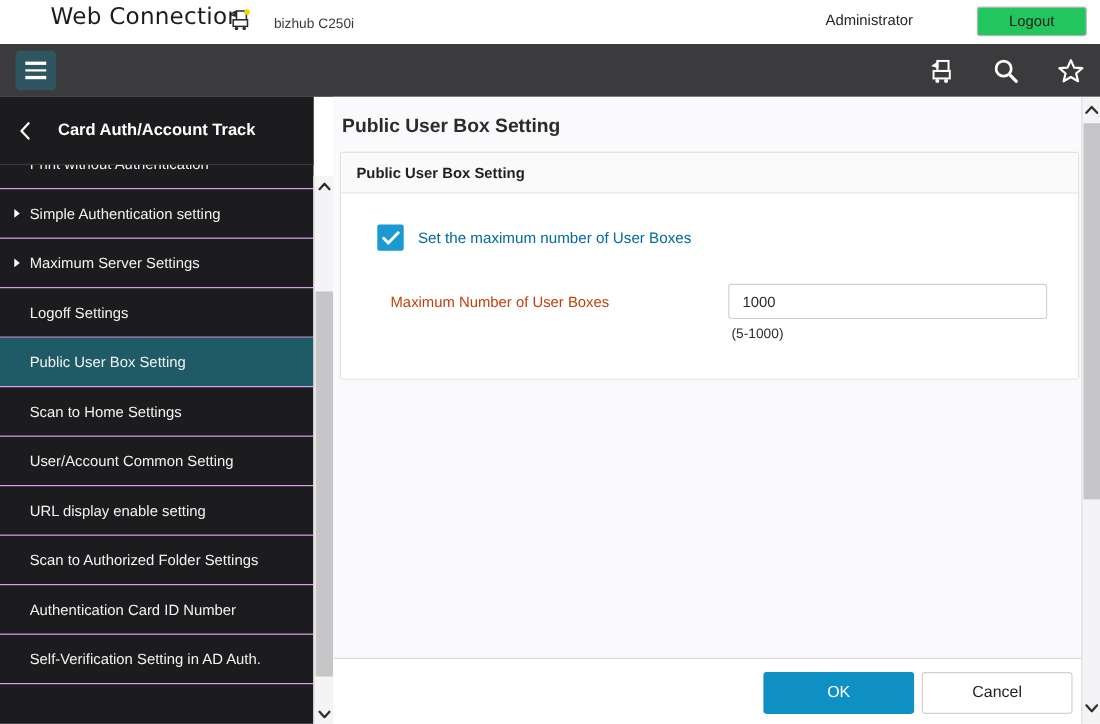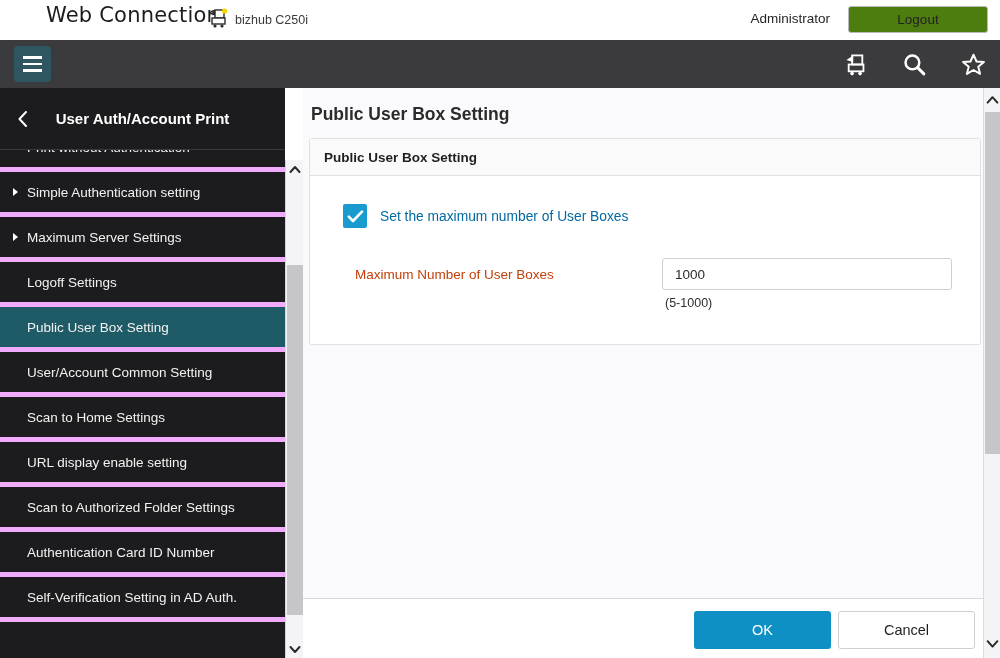--- a/index.html
+++ b/index.html
@@ -18,31 +18,31 @@
     display: flex; align-items: center;
   }
   .brand-title {
     position: absolute; left: 46px; top: 3px;
     font-size: 21px; color: #1c1c1c;
     font-family: "DejaVu Sans", sans-serif;
     letter-spacing: .2px;
   }
   .device-wrap {
     position: absolute; left: 207px; top: 8px;
-    display: flex; align-items: center; gap: 6px;
+    display: flex; align-items: center; gap: 20px;
   }
   .device-name { font-size: 12.5px; color: #3a3a3a; }
   .admin-label {
     position: absolute; right: 170px; top: 11px;
     font-size: 13.5px; color: #262626; margin-left: 45px;
   }
   .logout-btn {
     position: absolute; right: 12px; top: 6px;
-    width: 140px; height: 27px;
-    background: #4d7c0f; border: 1px solid #b9b9b9; border-radius: 3px;
+    width: 100px; height: 27px;
+    background: #22c55e; border: 1px solid #b9b9b9; border-radius: 3px;
     font-size: 13.5px; color: #222; cursor: pointer;
     font-family: "Liberation Sans", sans-serif;
   }
 
   
   .navbar {
     position: absolute; left: 0; top: 40px;
     width: 1000px; height: 48px;
     background: #3b3b3d;
   }
@@ -86,21 +86,21 @@
     padding: 0 34px;
   }
   .menu-viewport {
     position: absolute; left: 0; top: 62px;
     width: 285px; height: 508px;
     overflow: hidden;
   }
   .menu-list { position: absolute; left: 0; top: -23px; width: 285px; }
   .menu-item {
     height: 45px; display: flex; align-items: center;
-    border-bottom: 5px solid #f0abfc;
+    border-bottom: 1px solid #f0abfc;
     color: #f2f2f2; font-size: 13.5px;
     padding-left: 27px; cursor: pointer; position: relative;
   }
   .menu-item.has-arrow { padding-left: 27px; }
   .menu-item .arrow {
     position: absolute; left: 13px; top: 50%;
     transform: translateY(-50%);
     width: 0; height: 0;
     border-left: 5px solid #ffffff;
     border-top: 4px solid transparent;
@@ -276,21 +276,21 @@
   </div>
 </div>
 
 <div class="sidebar">
   <div class="sidebar-head">
     <div class="back-chevron">
       <svg width="14" height="18" viewBox="0 0 14 18">
         <polyline points="10,2 3.5,9 10,16" fill="none" stroke="#ffffff" stroke-width="2" stroke-linecap="round" stroke-linejoin="round"></polyline>
       </svg>
     </div>
-    <div class="sidebar-head-title">User Auth/Account Print</div>
+    <div class="sidebar-head-title">Card Auth/Account Track</div>
   </div>
   <div class="menu-viewport">
     <div class="menu-list">
         <div class="menu-item">
           <span>Print without Authentication</span>
         </div>
         <div class="menu-item has-arrow">
           <span class="arrow"></span>
           <span>Simple Authentication setting</span>
         </div>
@@ -298,24 +298,24 @@
           <span class="arrow"></span>
           <span>Maximum Server Settings</span>
         </div>
         <div class="menu-item">
           <span>Logoff Settings</span>
         </div>
         <div class="menu-item selected">
           <span>Public User Box Setting</span>
         </div>
         <div class="menu-item">
+          <span>Scan to Home Settings</span>
+        </div>
+        <div class="menu-item">
           <span>User/Account Common Setting</span>
-        </div>
-        <div class="menu-item">
-          <span>Scan to Home Settings</span>
         </div>
         <div class="menu-item">
           <span>URL display enable setting</span>
         </div>
         <div class="menu-item">
           <span>Scan to Authorized Folder Settings</span>
         </div>
         <div class="menu-item">
           <span>Authentication Card ID Number</span>
         </div>

